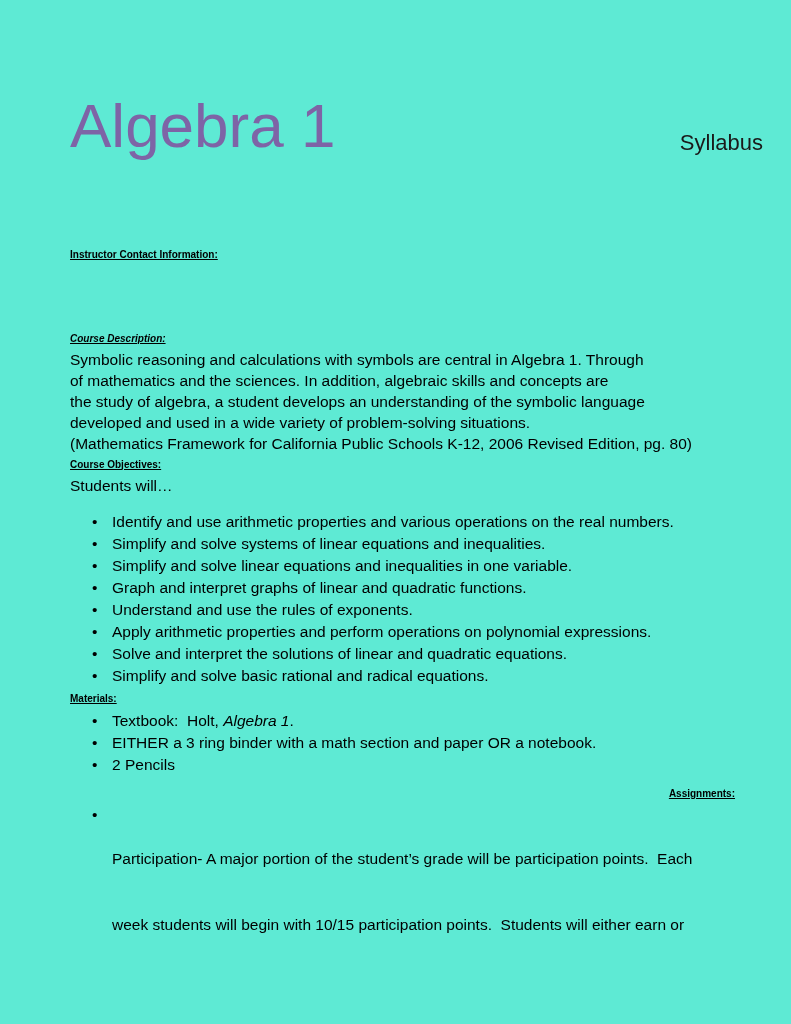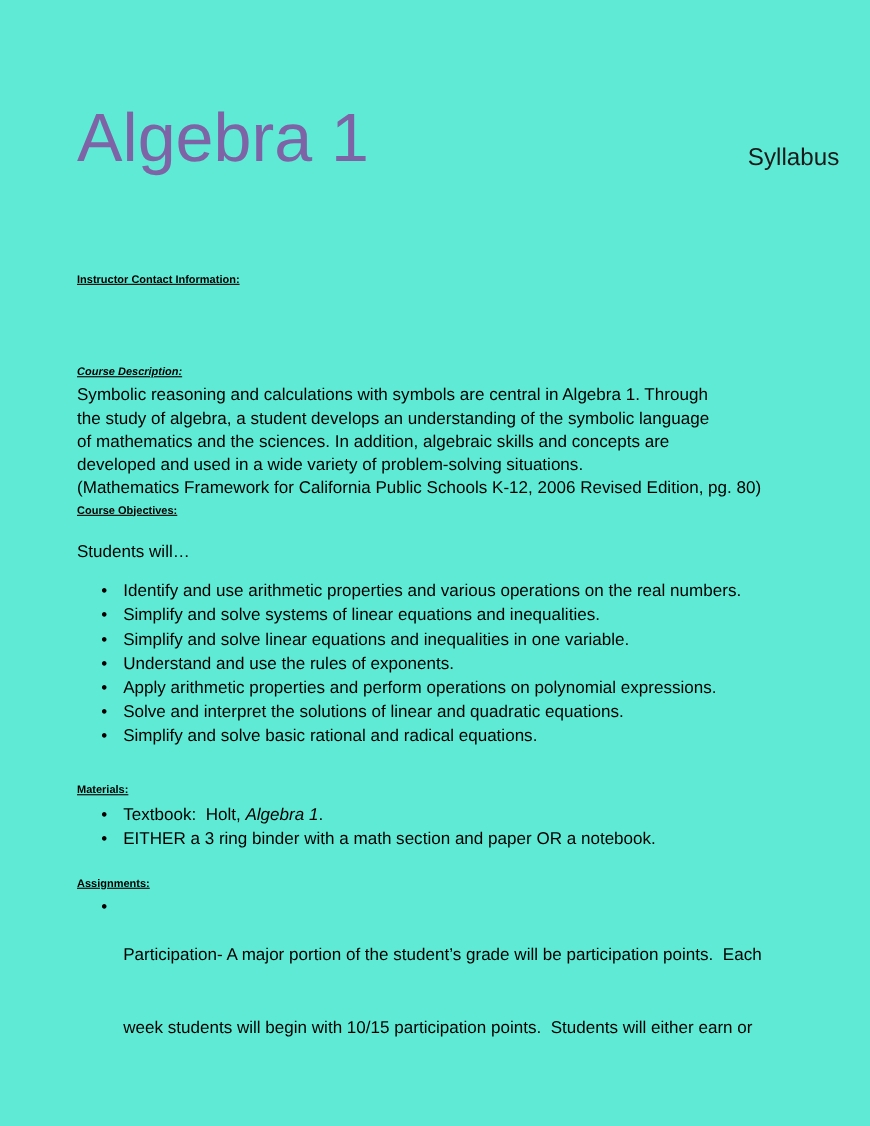--- a/index.html
+++ b/index.html
@@ -43,26 +43,26 @@
   .heading {
     font-weight: bold;
     text-decoration: underline;
     margin: 0;
     font-size: 10px;
     line-height: 21px;
   }
   .tline { white-space: pre-wrap; }
   .h-coursedesc  { margin-top: 62.5px; font-style: italic; }
   .h-objectives  { margin-top: 0; }
-  .intro         { margin-top: 16px; }
+  .intro         { margin-top: 0; }
   .list          { margin: 0; padding: 0; list-style: none; line-height: 22px; }
   .list-objectives { margin-top: 15.5px; }
-  .h-materials   { margin-top: 27px; }
+  .h-materials   { margin-top: 1px; }
   .list-materials { margin-top: 0.5px; }
-  .h-assignments { margin-top: 19px; }
+  .h-assignments { margin-top: 7px; text-align: right; }
   .list-assignments { margin-top: 0.5px; }
   .li {
     position: relative;
     padding-left: 42px;
     white-space: pre-wrap;
   }
   .li::before {
     content: "\2022";
     position: absolute;
     left: 22px;
@@ -80,43 +80,45 @@
 
   <div class="header-right">Syllabus</div>
 
   <div class="content">
 
     <div class="heading">Instructor Contact Information:</div>
 
     <div class="heading h-coursedesc">Course Description:</div>
     <div>
       <div class="tline">Symbolic reasoning and calculations with symbols are central in Algebra 1. Through</div>
+      <div class="tline">of mathematics and the sciences. In addition, algebraic skills and concepts are</div>
       <div class="tline">the study of algebra, a student develops an understanding of the symbolic language</div>
-      <div class="tline">of mathematics and the sciences. In addition, algebraic skills and concepts are</div>
       <div class="tline">developed and used in a wide variety of problem-solving situations.</div>
       <div class="tline">(Mathematics Framework for California Public Schools K-12, 2006 Revised Edition, pg. 80)</div>
     </div>
 
     <div class="heading h-objectives">Course Objectives:</div>
     <div class="intro tline">Students will…</div>
 
     <ul class="list list-objectives">
       <li class="li">Identify and use arithmetic properties and various operations on the real numbers.</li>
       <li class="li">Simplify and solve systems of linear equations and inequalities.</li>
       <li class="li">Simplify and solve linear equations and inequalities in one variable.</li>
+      <li class="li">Graph and interpret graphs of linear and quadratic functions.</li>
       <li class="li">Understand and use the rules of exponents.</li>
       <li class="li">Apply arithmetic properties and perform operations on polynomial expressions.</li>
       <li class="li">Solve and interpret the solutions of linear and quadratic equations.</li>
       <li class="li">Simplify and solve basic rational and radical equations.</li>
     </ul>
 
     <div class="heading h-materials">Materials:</div>
     <ul class="list list-materials">
       <li class="li"><span>Textbook:  Holt, </span><span class="italic">Algebra 1</span><span>.</span></li>
       <li class="li">EITHER a 3 ring binder with a math section and paper OR a notebook.</li>
+      <li class="li">2 Pencils</li>
     </ul>
 
     <div class="heading h-assignments">Assignments:</div>
     <ul class="list list-assignments">
       <li class="li">
         <span class="wrapline">Participation- A major portion of the student’s grade will be participation points.  Each</span>
         <span class="wrapline">week students will begin with 10/15 participation points.  Students will either earn or</span>
       </li>
     </ul>
 

